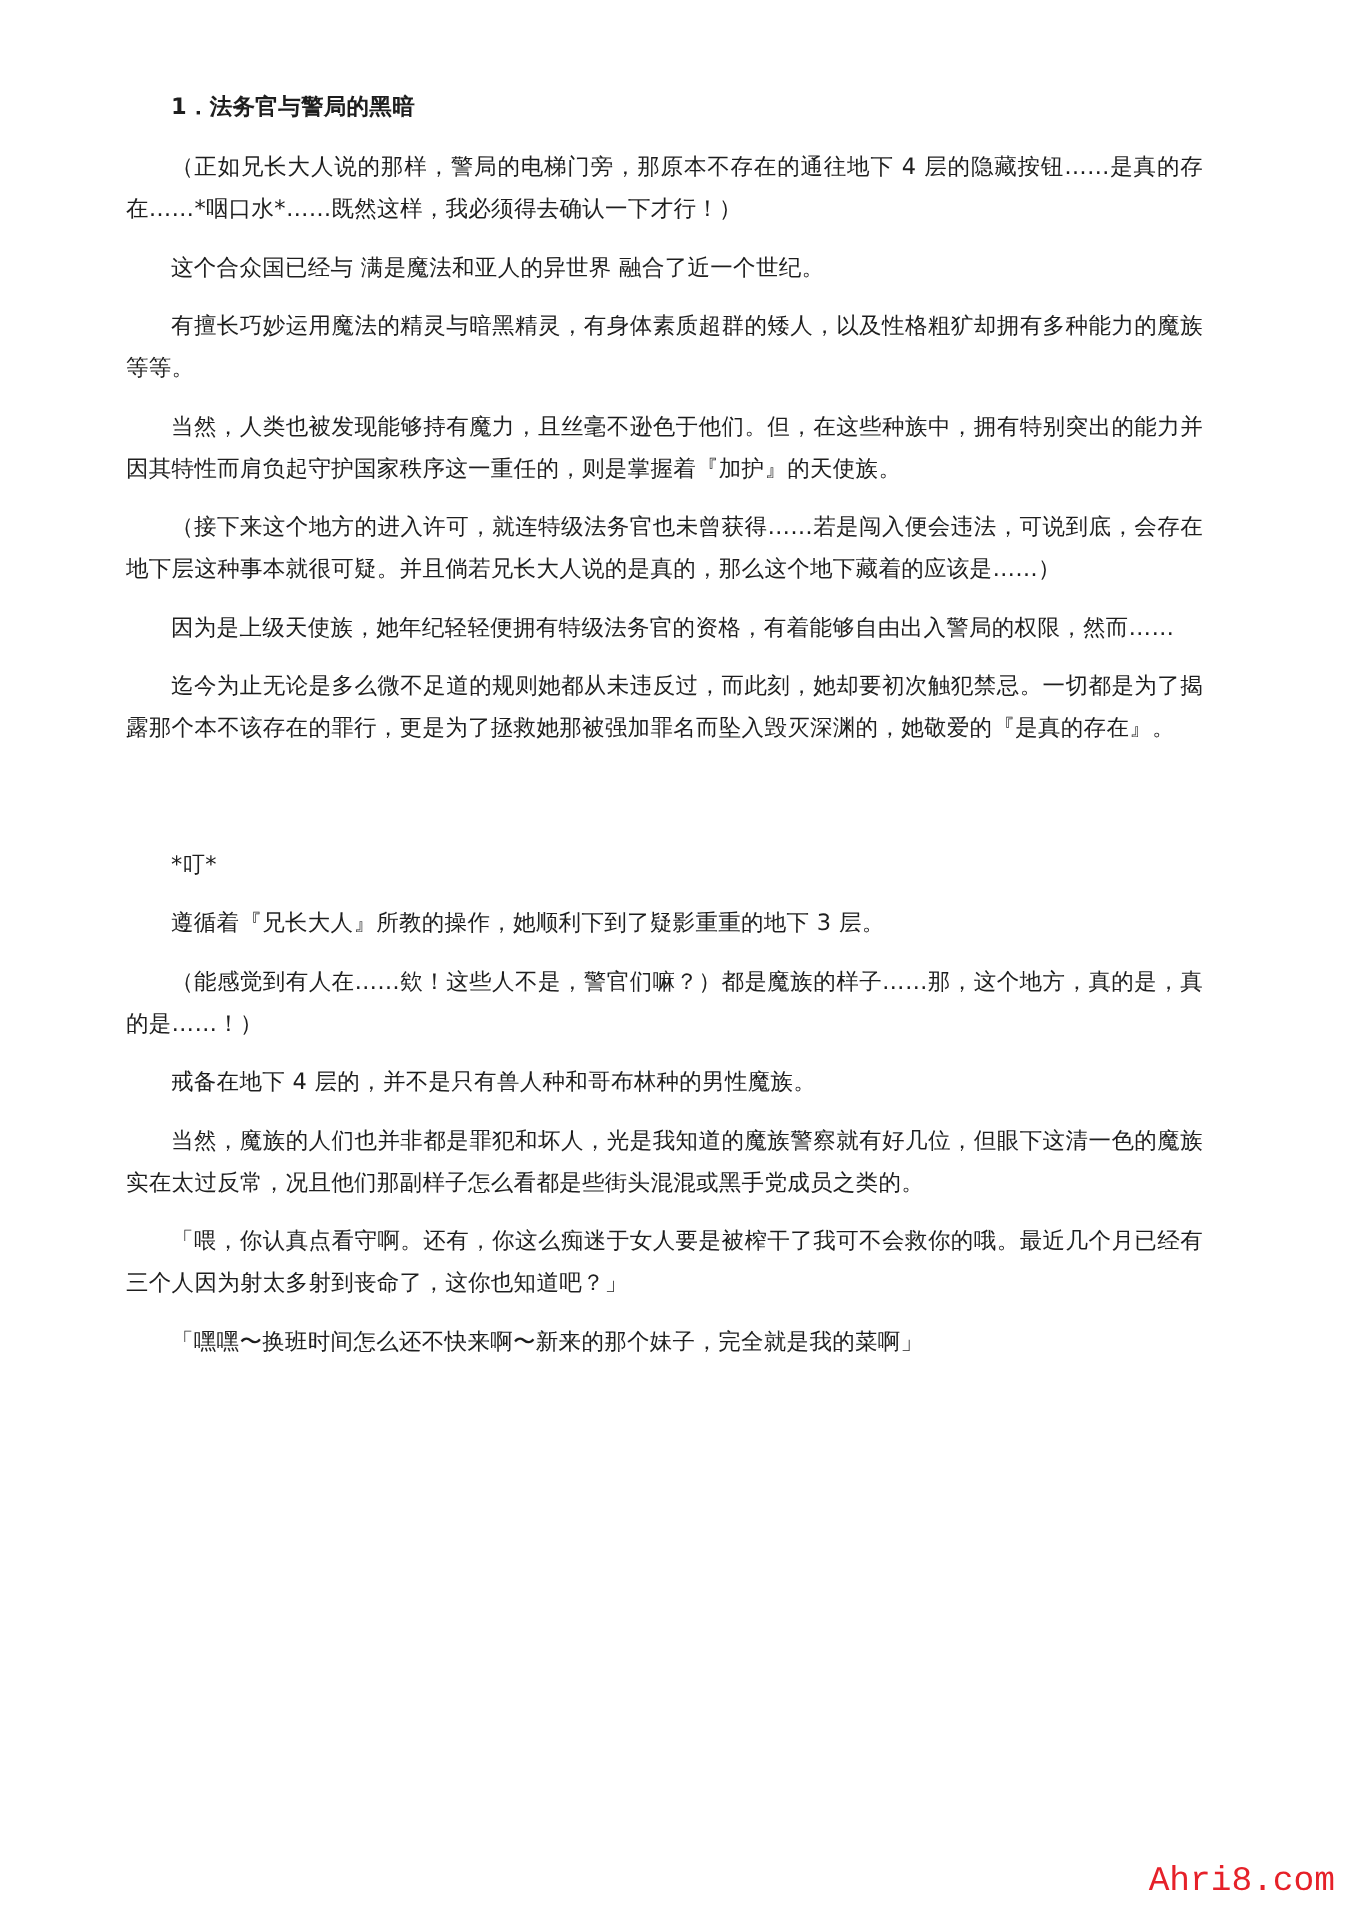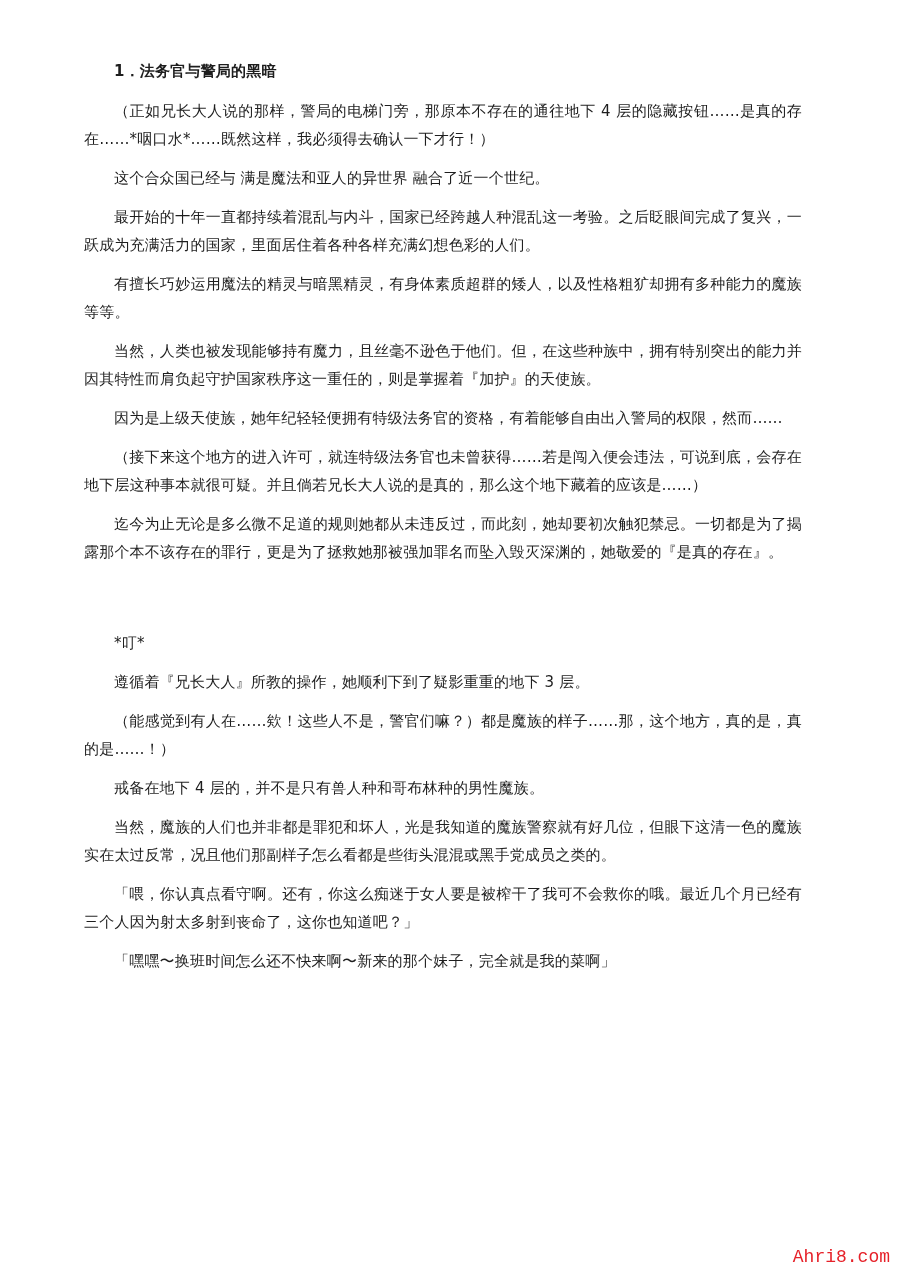--- a/index.html
+++ b/index.html
@@ -43,40 +43,39 @@
     text-indent: 2em;
   }
   .section-gap {
     height: 52px;
   }
   .watermark {
     position: absolute;
     right: 10px;
     bottom: 6px;
     font-family: "Liberation Mono", "DejaVu Sans Mono", monospace;
-    font-size: 18px;
+    font-size: 23px;
     line-height: 1;
     color: var(--watermark_color, #e62129);
   }
 </style>
 </head>
 <body>
 
 <div class="page">
   <div class="content">
 
     <h1 class="doc-title">1．法务官与警局的黑暗</h1>
 
     <p class="para">（正如兄长大人说的那样，警局的电梯门旁，那原本不存在的通往地下 4 层的隐藏按钮……是真的存在……*咽口水*……既然这样，我必须得去确认一下才行！）</p>
     <p class="para">这个合众国已经与 满是魔法和亚人的异世界 融合了近一个世纪。</p>
-    <p class="para">最开始的十年一直都持续着混乱与内斗，国家已经跨越人种混乱这一考验。之后眨眼间完成了复兴，一跃成为充满活力的国家，里面居住着各种各样充满幻想色彩的人们。</p>
     <p class="para">有擅长巧妙运用魔法的精灵与暗黑精灵，有身体素质超群的矮人，以及性格粗犷却拥有多种能力的魔族等等。</p>
     <p class="para">当然，人类也被发现能够持有魔力，且丝毫不逊色于他们。但，在这些种族中，拥有特别突出的能力并因其特性而肩负起守护国家秩序这一重任的，则是掌握着『加护』的天使族。</p>
+    <p class="para">（接下来这个地方的进入许可，就连特级法务官也未曾获得……若是闯入便会违法，可说到底，会存在地下层这种事本就很可疑。并且倘若兄长大人说的是真的，那么这个地下藏着的应该是……）</p>
     <p class="para">因为是上级天使族，她年纪轻轻便拥有特级法务官的资格，有着能够自由出入警局的权限，然而……</p>
-    <p class="para">（接下来这个地方的进入许可，就连特级法务官也未曾获得……若是闯入便会违法，可说到底，会存在地下层这种事本就很可疑。并且倘若兄长大人说的是真的，那么这个地下藏着的应该是……）</p>
     <p class="para">迄今为止无论是多么微不足道的规则她都从未违反过，而此刻，她却要初次触犯禁忌。一切都是为了揭露那个本不该存在的罪行，更是为了拯救她那被强加罪名而坠入毁灭深渊的，她敬爱的『是真的存在』。</p>
 
     <div class="section-gap"></div>
 
     <p class="para">*叮*</p>
     <p class="para">遵循着『兄长大人』所教的操作，她顺利下到了疑影重重的地下 3 层。</p>
     <p class="para">（能感觉到有人在……欸！这些人不是，警官们嘛？）都是魔族的样子……那，这个地方，真的是，真的是……！）</p>
     <p class="para">戒备在地下 4 层的，并不是只有兽人种和哥布林种的男性魔族。</p>
     <p class="para">当然，魔族的人们也并非都是罪犯和坏人，光是我知道的魔族警察就有好几位，但眼下这清一色的魔族实在太过反常，况且他们那副样子怎么看都是些街头混混或黑手党成员之类的。</p>
     <p class="para">「喂，你认真点看守啊。还有，你这么痴迷于女人要是被榨干了我可不会救你的哦。最近几个月已经有三个人因为射太多射到丧命了，这你也知道吧？」</p>

